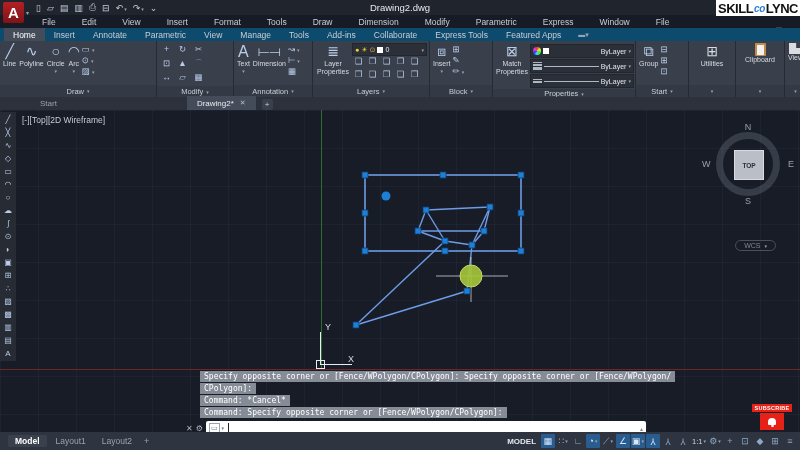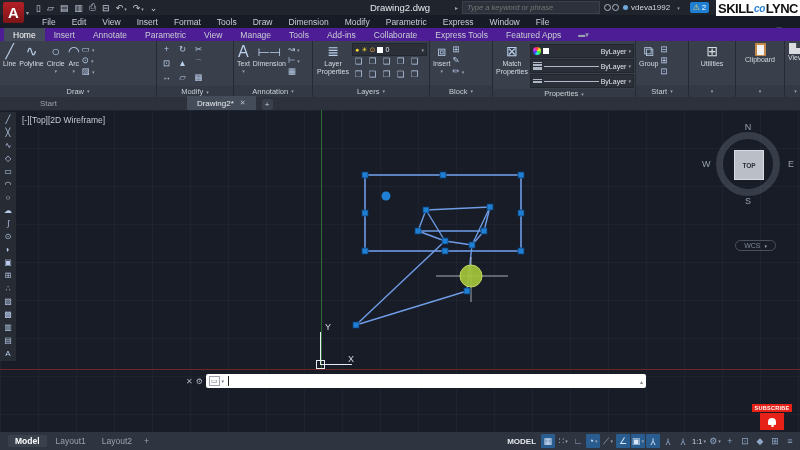--- a/index.html
+++ b/index.html
@@ -24,25 +24,25 @@
   .user .dd{font-size:5px;color:#9aa2ae;margin-left:4px;}
   .alert-badge{display:flex;align-items:center;gap:2px;background:#1f7fd4;border-radius:2px;padding:0 3px;height:11px;
                font-size:8px;color:#fff;margin-left:6px;}
   .alert-badge .tri{color:#ffd24a;font-size:8px;line-height:11px;}
   .cart{width:9px;height:6px;border:1px solid #cfd5de;border-top:none;position:relative;margin-left:4px;transform:perspective(10px) rotateX(12deg);}
   .cart:after{content:"";position:absolute;left:1px;bottom:-3px;width:2px;height:2px;background:#cfd5de;border-radius:50%;box-shadow:4px 0 0 #cfd5de;}
   .brand{position:absolute;right:0;top:0;width:84px;height:16px;background:#fff;display:flex;align-items:center;justify-content:center;
          font-weight:bold;font-size:13px;color:#111;letter-spacing:-0.5px;}
   .brand .link{color:#2a7fd4;font-size:10px;margin:0 1px;font-style:italic;text-align:center;}
   
-  .menubar{position:absolute;left:34px;top:15px;height:13px;display:flex;gap:0;align-items:center;}
+  .menubar{position:absolute;left:34px;top:15px;height:13px;display:flex;gap:10px;align-items:center;}
   .menu-item{font-size:8.5px;color:#c9cdd4;padding:0 8px;cursor:default;}
   .win-controls{position:absolute;right:5px;top:27px;display:flex;gap:6px;font-size:8px;color:#9aa2ae;}
   
-  .tabrow{position:absolute;left:0;top:28px;width:800px;height:13px;background:#4c1d95;display:flex;align-items:flex-end;}
+  .tabrow{position:absolute;left:0;top:28px;width:800px;height:13px;background:#0c4a6e;display:flex;align-items:flex-end;}
   #tabrow-tabs{display:flex;height:13px;align-items:stretch;margin-left:4px;}
   .rtab{font-size:8.5px;color:#c9cdd4;padding:1px 9px 0;display:flex;align-items:center;cursor:default;}
   .rtab.active{background:#454c59;color:#fff;}
   .ribbon-min{font-size:7px;color:#9aa2ae;margin-left:8px;align-self:center;}
   
   .ribbon{position:absolute;left:0;top:41px;width:800px;height:56px;background:#3a404b;display:flex;}
   .panel{height:56px;border-right:1px solid #262b33;display:flex;flex-direction:column;flex-shrink:0;}
   .pbody{flex:1;display:flex;align-items:flex-start;padding:2px 2px 0;gap:1px;}
   .plabel{height:12px;font-size:7.5px;color:#c9cdd4;background:#343a45;display:flex;align-items:center;justify-content:center;gap:3px;}
   .dd{font-size:5px;color:#9aa2ae;}
@@ -150,38 +150,20 @@
       <span class="qat-btn">▱</span>
       <span class="qat-btn">▤</span>
       <span class="qat-btn">▥</span>
       <span class="qat-btn">⎙</span>
       <span class="qat-btn">⊟</span>
       <span class="qat-btn">↶<span class="dd">▾</span></span>
       <span class="qat-btn">↷<span class="dd">▾</span></span>
       <span class="qat-btn">⌄</span>
     </div>
   <div class="doc-title">Drawing2.dwg</div>
-  <div class="search-wrap">
-    <span style="font-size:6px;color:#9aa2ae;">▸</span>
-    <input class="search-input" placeholder="Type a keyword or phrase" style="">
-    <span class="binoc">
-        <i></i>
-        <i></i>
-      </span>
-    <span class="user">
-      <span class="head"></span>
-      <span>vdeva1992</span>
-      <span class="dd">▾</span>
-    </span>
-    <span class="alert-badge">
-      <span class="tri">⚠</span>
-      <span>2</span>
-    </span>
-    <span class="cart"></span>
-  </div>
   <div class="brand">
     <span>SKILL</span>
       <span class="link">co</span>
       <span>LYNC</span>
   </div>
 
   <div class="menubar" id="menubar">
       <span class="menu-item">File</span>
       <span class="menu-item">Edit</span>
       <span class="menu-item">View</span>
@@ -562,20 +544,26 @@
     <div class="ucs">
       <div class="vy"></div>
         <div class="hx"></div>
         <div class="sq"></div>
       <div class="ly">Y</div>
       <div class="lx">X</div>
     </div>
   </div>
 
   <div class="cmd-dock">
+    <div id="cmd-history">
+        <div class="cmd-chip">Specify opposite corner or [Fence/WPolygon/CPolygon]: Specify opposite corner or [Fence/WPolygon/</div>
+        <div class="cmd-chip">CPolygon]:</div>
+        <div class="cmd-chip">Command: *Cancel*</div>
+        <div class="cmd-chip">Command: Specify opposite corner or [Fence/WPolygon/CPolygon]:</div>
+      </div>
     <div class="cmd-row">
       <span class="cmd-x">✕</span>
       <span class="cmd-wrench">⚙</span>
       <div class="cmd-input">
         <span class="cmd-icon">▭</span>
         <span class="cmd-icon-dd">▾</span>
         <span class="caret"></span>
         <span></span>
         <span class="cmd-up">▴</span>
       </div>

